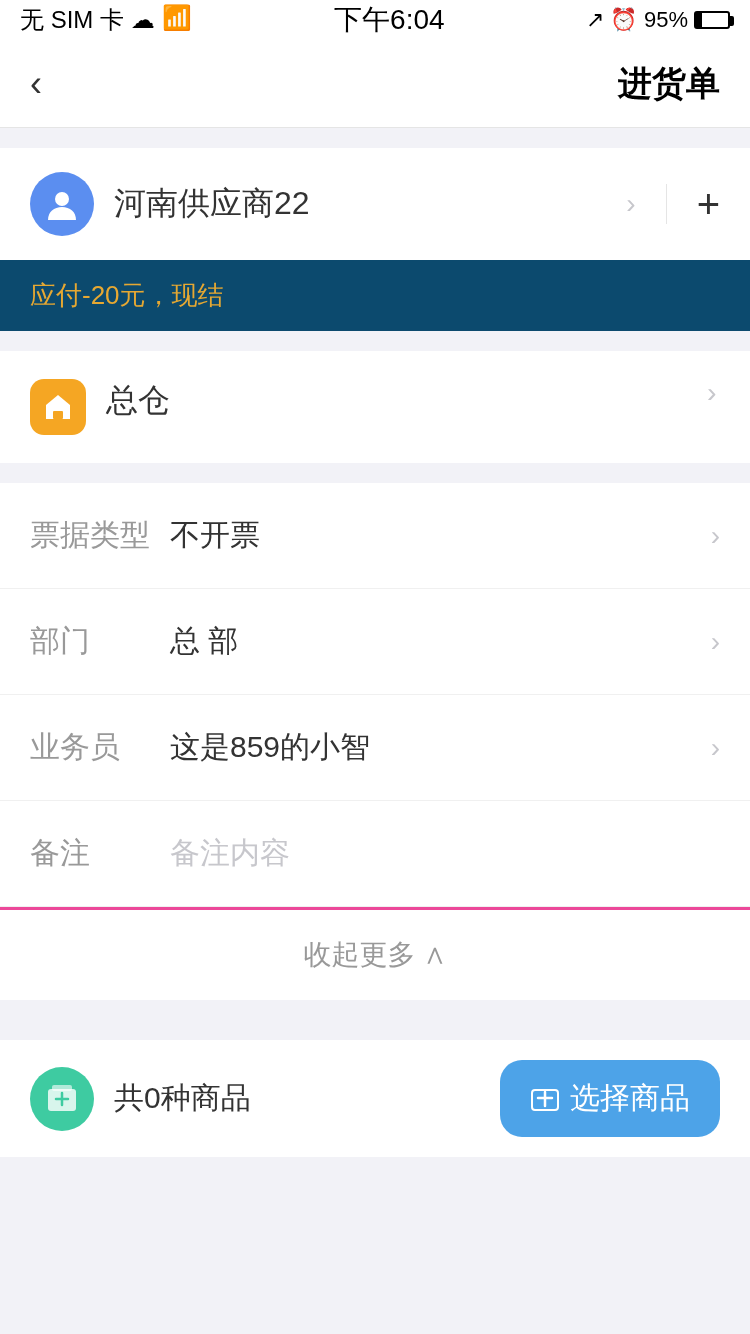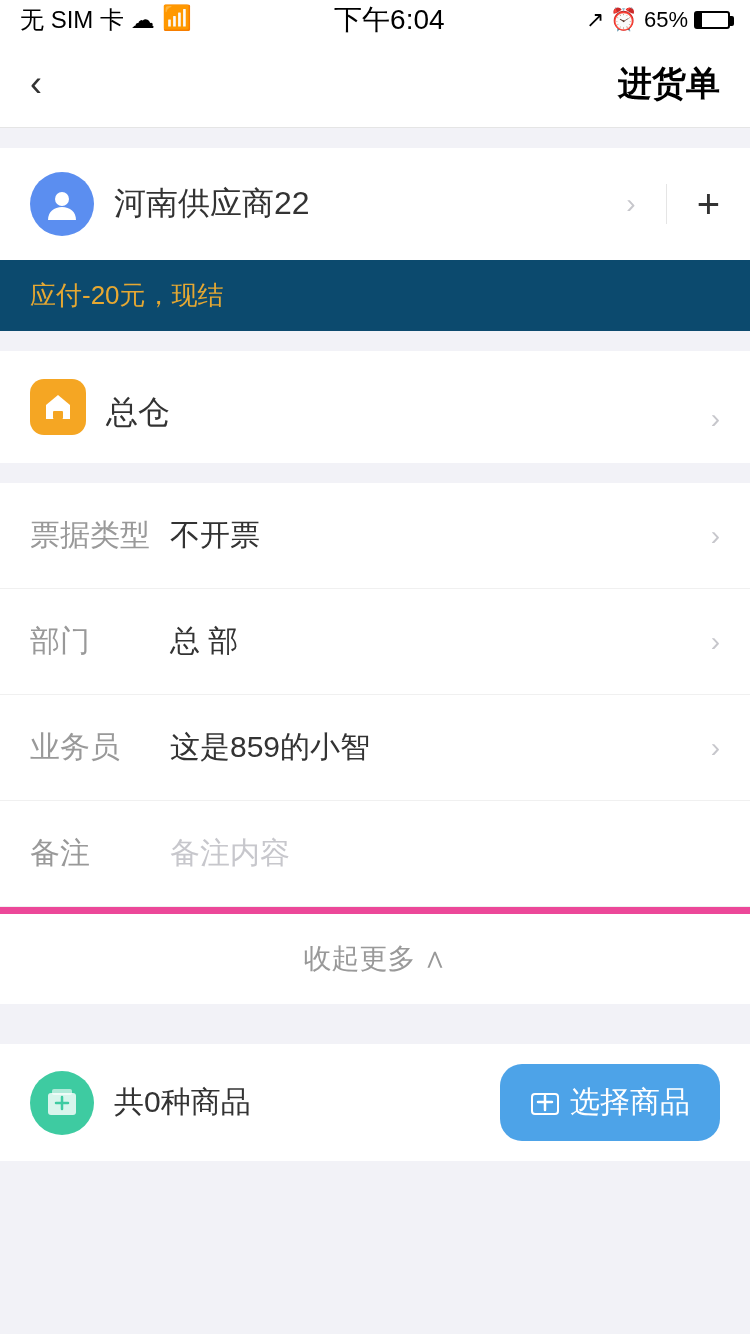--- a/index.html
+++ b/index.html
@@ -157,42 +157,43 @@
       color: #c7c7cc;
     }
     .row-chevron {
       color: #c7c7cc;
       font-size: 28px;
     }
 
     
     .warehouse-row {
       display: flex;
-      align-items: flex-end;
+      align-items: flex-start;
       padding: 28px 30px;
       background: #fff;
       cursor: pointer;
+      font-family: Liberation Mono, monospace;
     }
     .warehouse-name {
       flex: 1;
       font-size: 32px;
       color: #333;
     }
 
     
     .collapse-row {
       background: #fff;
       display: flex;
       align-items: center;
       justify-content: center;
       padding: 26px 0;
       color: #999;
       font-size: 28px;
       cursor: pointer;
-      border-top: 7px solid #ec4899;
+      border-top: 3px solid #ec4899;
     }
 
     
     .product-bar {
       background: #fff;
       display: flex;
       align-items: center;
       padding: 20px 30px;
       margin-top: 20px;
     }
@@ -230,21 +231,21 @@
 
 <div class="status-bar">
   <div class="status-left">
     <span>无 SIM 卡 ☁</span>
     <span>📶</span>
   </div>
   <div class="status-center">下午6:04</div>
   <div class="status-right">
     <span>↗</span>
     <span>⏰</span>
-    <span>65%</span>
+    <span>95%</span>
     <span style="display:inline-block;width:36px;height:18px;border:2px solid #000;border-radius:3px;position:relative;">
       <span style="display:block;width:20%;height:100%;background:#000;"></span>
       <span style="position:absolute;right:-6px;top:3px;width:4px;height:10px;background:#000;border-radius:0 2px 2px 0;"></span>
     </span>
   </div>
 </div>
 
 <div class="nav-bar">
   <span class="nav-back">‹</span>
   <span class="nav-title">进货单</span>

